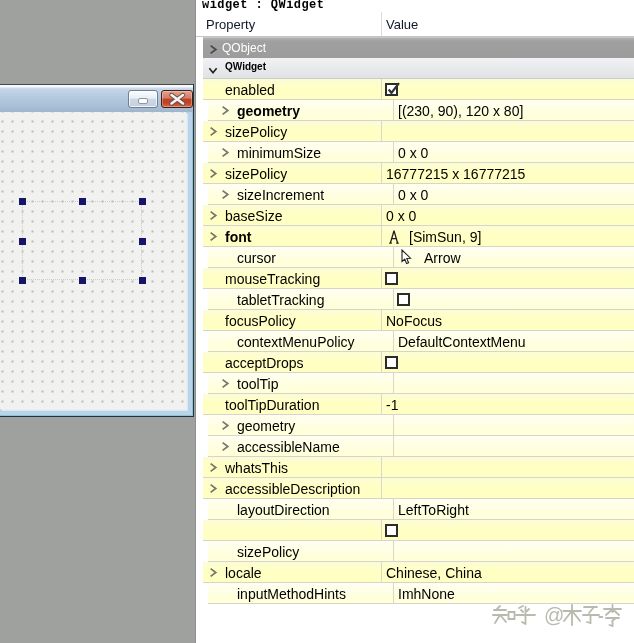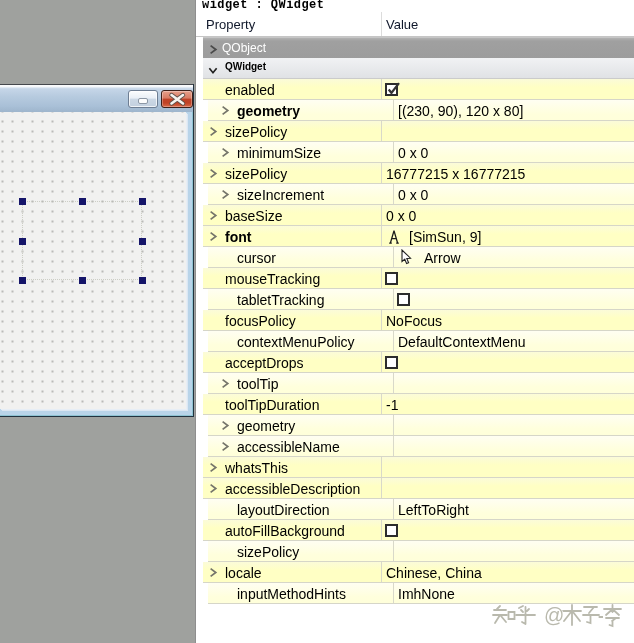--- a/index.html
+++ b/index.html
@@ -258,21 +258,20 @@
           </svg>
           <span class="lbl">accessibleDescription</span>
           <div class="dv"></div>
         </div>
       <div class="row b">
           <span class="lbl">layoutDirection</span>
           <div class="dv"></div>
           <span class="val">LeftToRight</span>
         </div>
       <div class="row a">
-          <span class="lbl">autoFillBackground</span>
           <div class="dv"></div>
           <div class="cb"></div>
         </div>
       <div class="row b">
           <span class="lbl">sizePolicy</span>
           <div class="dv"></div>
         </div>
       <div class="row a">
           <svg class="chev" viewBox="0 0 10 11">
             <path d="M2.6 1.6 L7.8 5.5 L2.6 9.4" fill="none" stroke="#75756a" stroke-width="1.7"></path>

